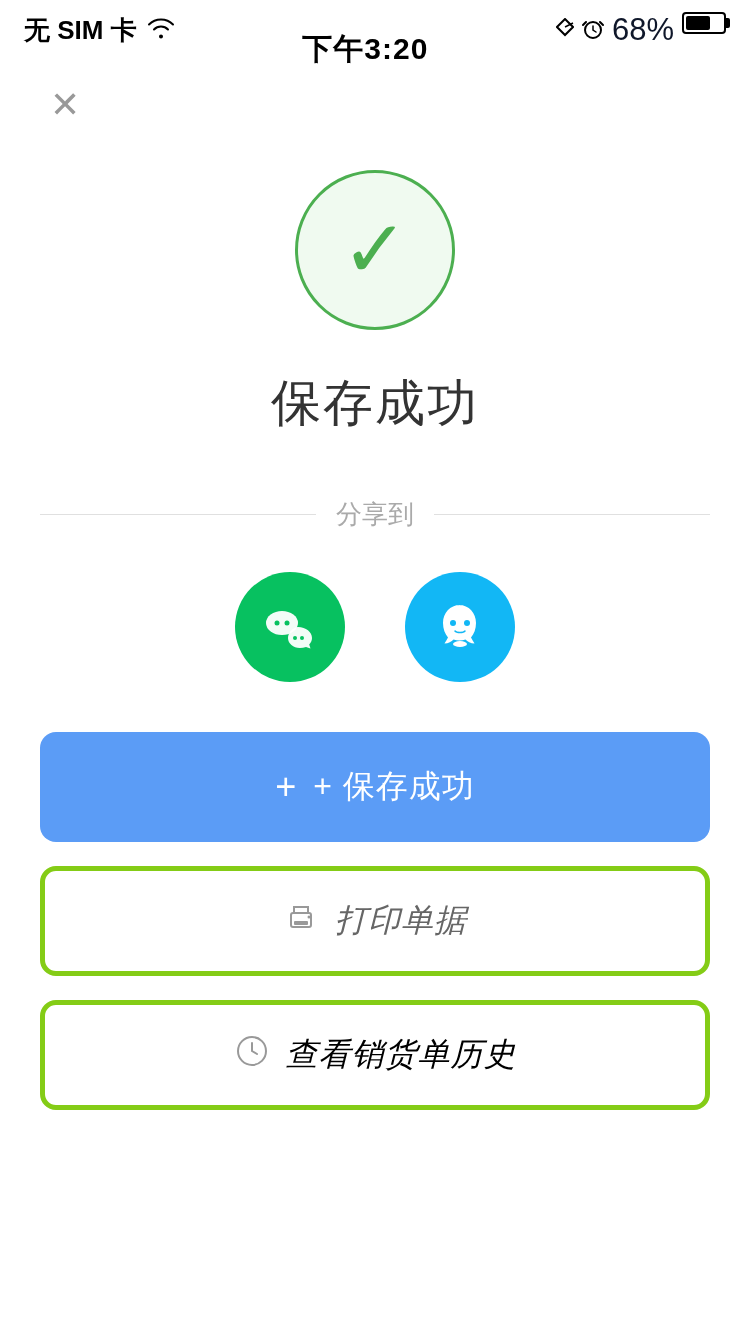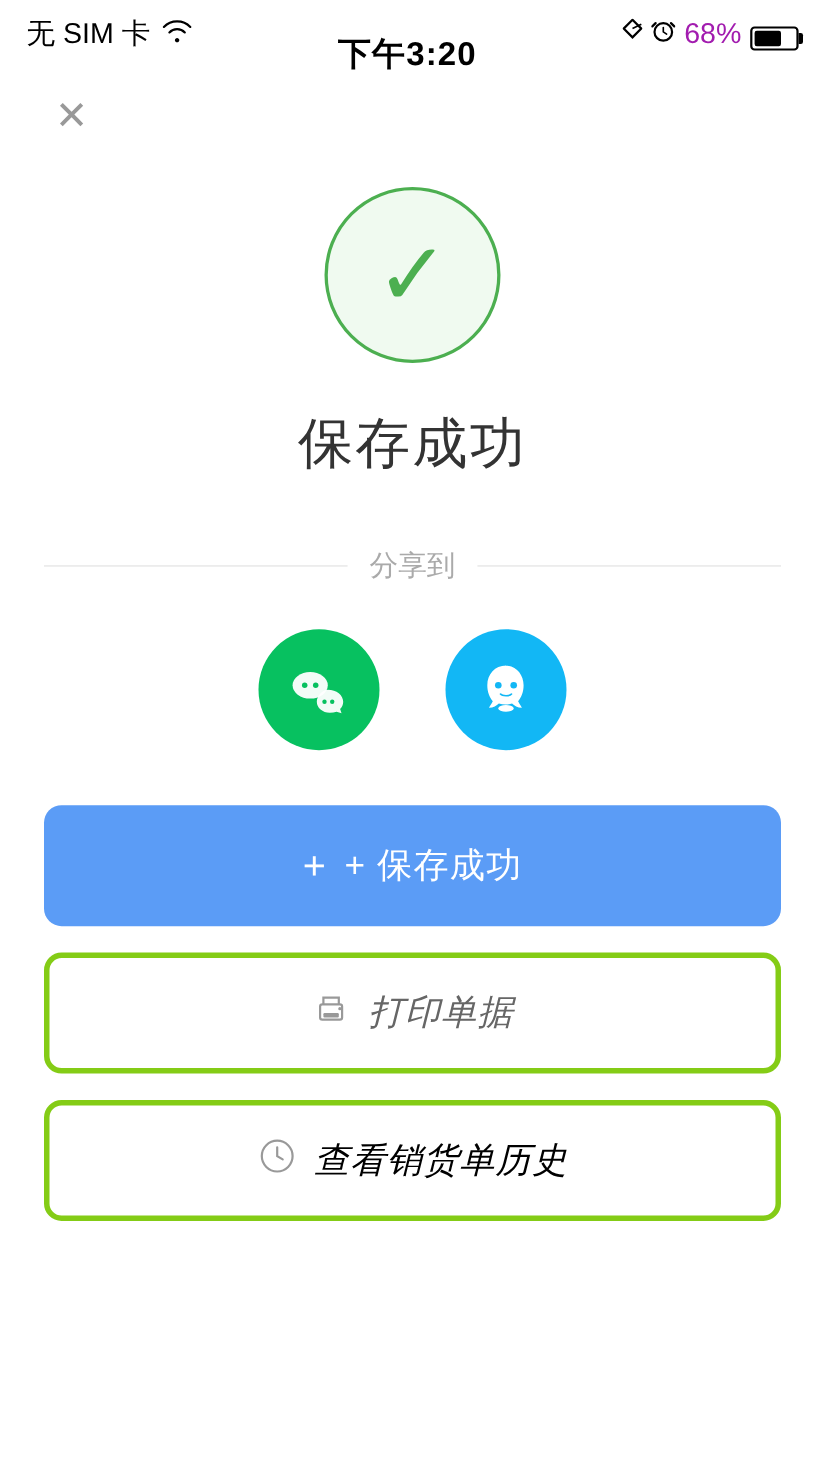--- a/index.html
+++ b/index.html
@@ -28,37 +28,37 @@
       padding: 0 24px;
       background: #ffffff;
     }
 
     .status-left {
       display: flex;
       align-items: center;
       gap: 10px;
       font-size: 26px;
       color: #000;
-      font-weight: 400;
+      font-weight: 700;
     }
 
     .status-center {
       font-size: 30px;
       font-weight: 600;
       color: #000;
       letter-spacing: 1px;
       margin-top: 39px;
     }
 
     .status-right {
       display: flex;
-      align-items: flex-end;
+      align-items: flex-start;
       gap: 8px;
-      font-size: 26px;
-      color: #a21caf;
+      font-size: 31px;
+      color: #0f172a;
     }
 
     .battery-icon {
       width: 44px;
       height: 22px;
       border: 2px solid #000;
       border-radius: 4px;
       position: relative;
       display: inline-flex;
       align-items: center;

